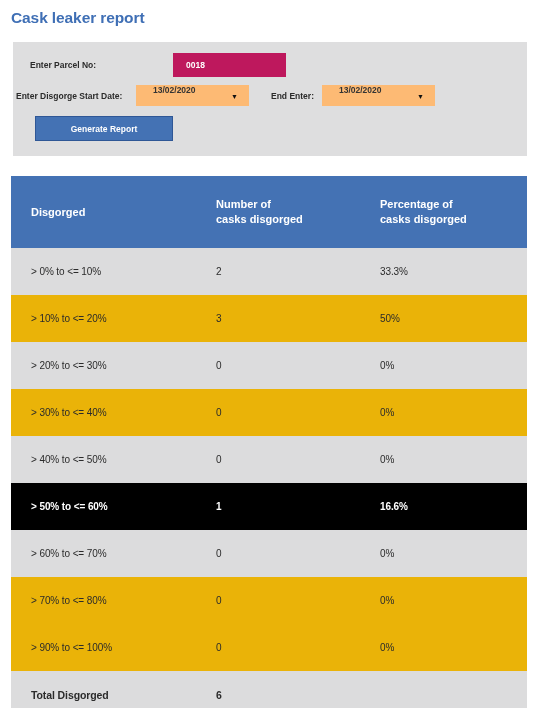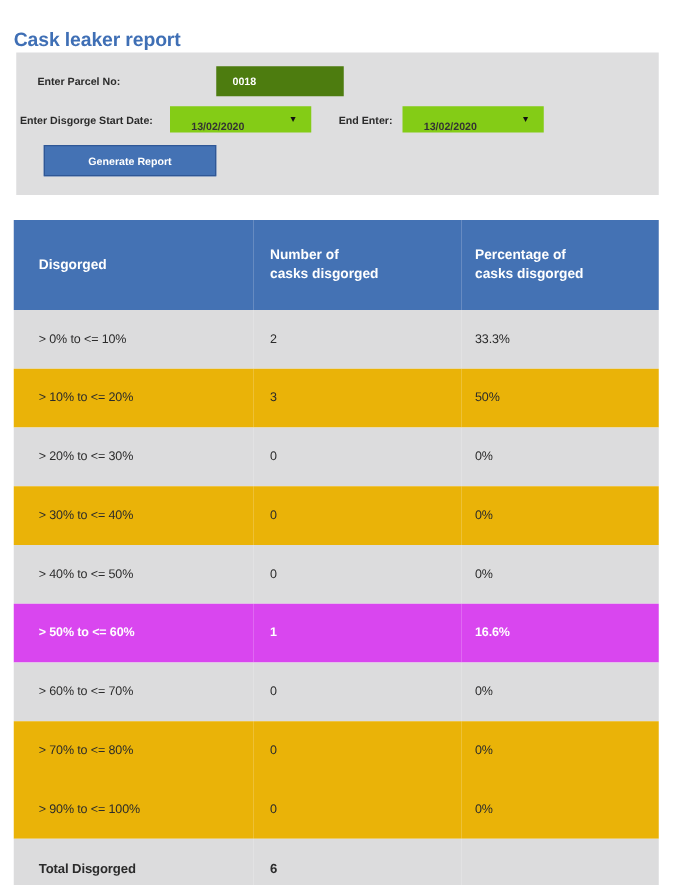--- a/index.html
+++ b/index.html
@@ -22,21 +22,20 @@
 
   
   .page-title {
     position: absolute;
     left: 11px;
     top: 9px;
     font-size: 15.5px;
     font-weight: bold;
     color: #3f6fb5;
     letter-spacing: -0.1px;
-    margin-top: 15px;
   }
 
   
   .filter-panel {
     position: absolute;
     left: 13px;
     top: 42px;
     width: 514px;
     height: 114px;
     background: #dededf;
@@ -58,40 +57,40 @@
   }
 
   .lbl-parcel { width: 143px; }
   .lbl-start  { width: 120px; }
   .lbl-end    {
     margin-left: 22px;
     margin-right: 8px;
   }
 
   .parcel-input {
-    width: 102px;
+    width: 113px;
     height: 24px;
-    background: #4d7c0f;
+    background: #be185d;
     border: none;
     color: #ffffff;
     font-family: "Liberation Sans", sans-serif;
     font-size: 8.5px;
     font-weight: bold;
     padding: 0 0 0 13px;
     box-sizing: border-box;
     outline: none;
   }
 
   .date-select {
     position: relative;
     width: 113px;
     height: 21px;
-    background: #84cc16;
+    background: #fdba74;
     display: flex;
-    align-items: flex-end;
+    align-items: flex-start;
     box-sizing: border-box;
   }
   .date-value {
     font-size: 8.5px;
     font-weight: bold;
     color: #333333;
     padding-left: 17px;
   }
   .caret-icon {
     position: absolute;
@@ -148,21 +147,21 @@
     height: 72px;
     line-height: 1.32;
   }
   thead th .th-inner { padding-left: 20px; }
   thead th.col-number .th-inner { padding-left: 13px; }
   thead th.col-percentage .th-inner { padding-left: 11px; }
 
   tbody tr { height: 47px; }
   tbody tr.odd  { background: #dcdcdd; }
   tbody tr.even { background: #eab308; }
-  tbody tr.highlight { background: #d946ef; padding-left: 40px; }
+  tbody tr.highlight { background: #000000; padding-left: 40px; }
 
   tbody td {
     font-size: 10px;
     color: #2b2b2b;
     letter-spacing: -0.1px;
   }
   tbody td.c-breakdown  { padding-left: 20px; }
   tbody td.c-number     { padding-left: 13px; }
   tbody td.c-percentage { padding-left: 11px; }
 

